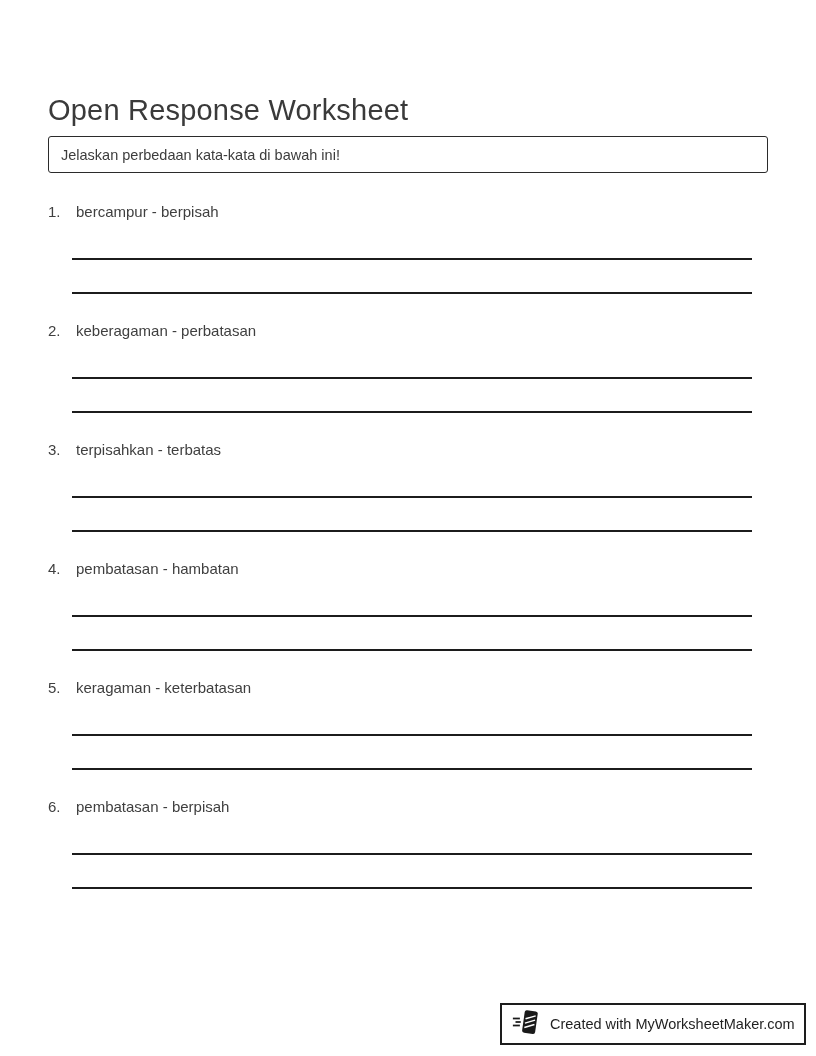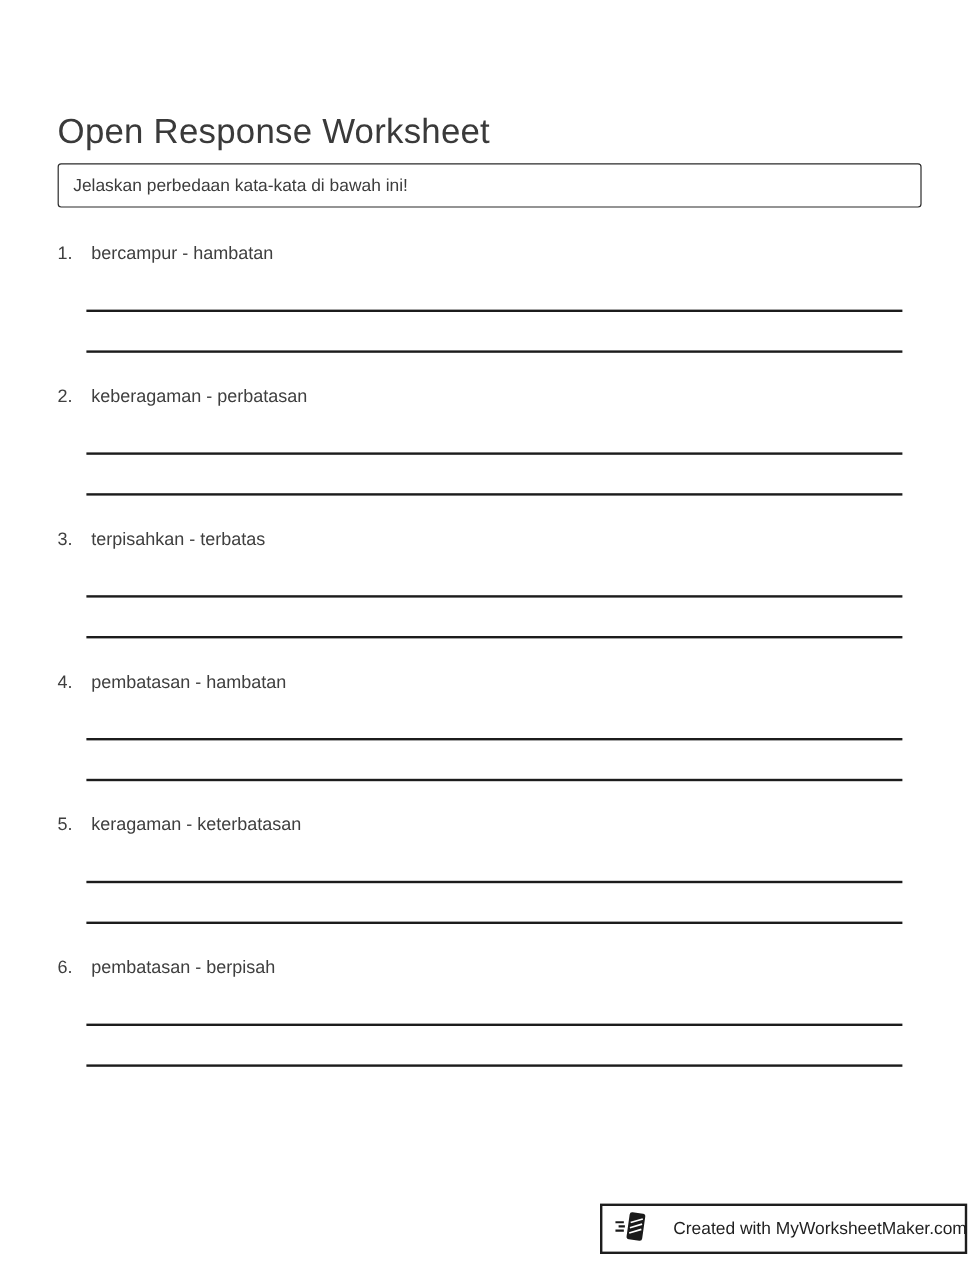--- a/index.html
+++ b/index.html
@@ -69,42 +69,42 @@
   .credit-box {
     position: absolute;
     left: 500px;
     top: 1003px;
     width: 306px;
     height: 42px;
     border: 2px solid #1d1d1d;
     display: flex;
     align-items: center;
     padding: 0 10px;
-    gap: 21px;
+    gap: 10px;
     background: #ffffff;
     text-decoration: none;
     color: #1f1f1f;
     cursor: pointer;
   }
   .credit-text { font-size: 14.5px; color: #1f1f1f; white-space: nowrap; }
   .credit-icon { flex: 0 0 auto; display: block; }
 </style>
 </head>
 <body>
 
 <h1 class="page-title">Open Response Worksheet</h1>
 
 <div class="instruction-box">
   <span>Jelaskan perbedaan kata-kata di bawah ini!</span>
 </div>
 
 <div class="question q1">
   <div class="q-row">
     <span class="q-num">1.</span>
-    <span class="q-text">bercampur - hambatan</span>
+    <span class="q-text">bercampur - berpisah</span>
   </div>
   <div class="answer-line first"></div>
   <div class="answer-line second"></div>
 </div>
 
 <div class="question q2">
   <div class="q-row">
     <span class="q-num">2.</span>
     <span class="q-text">keberagaman - perbatasan</span>
   </div>

